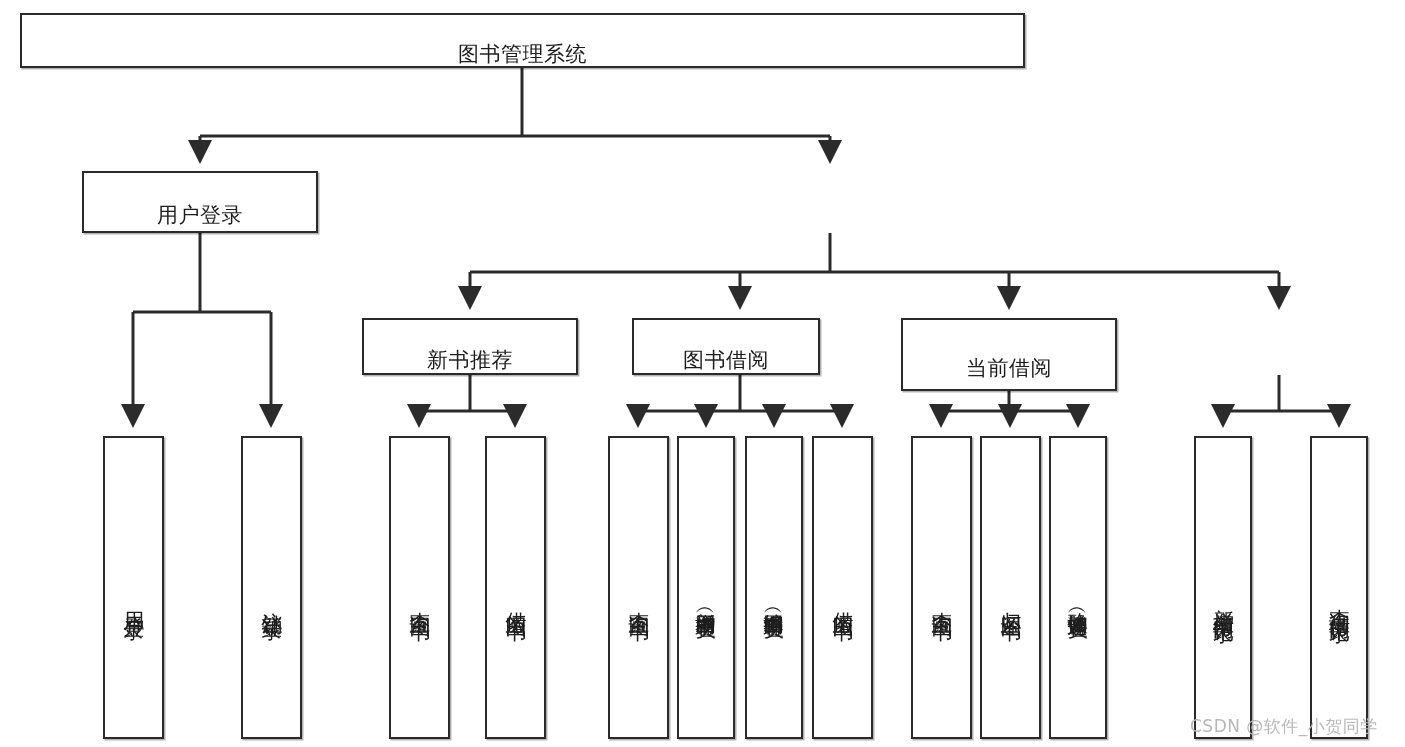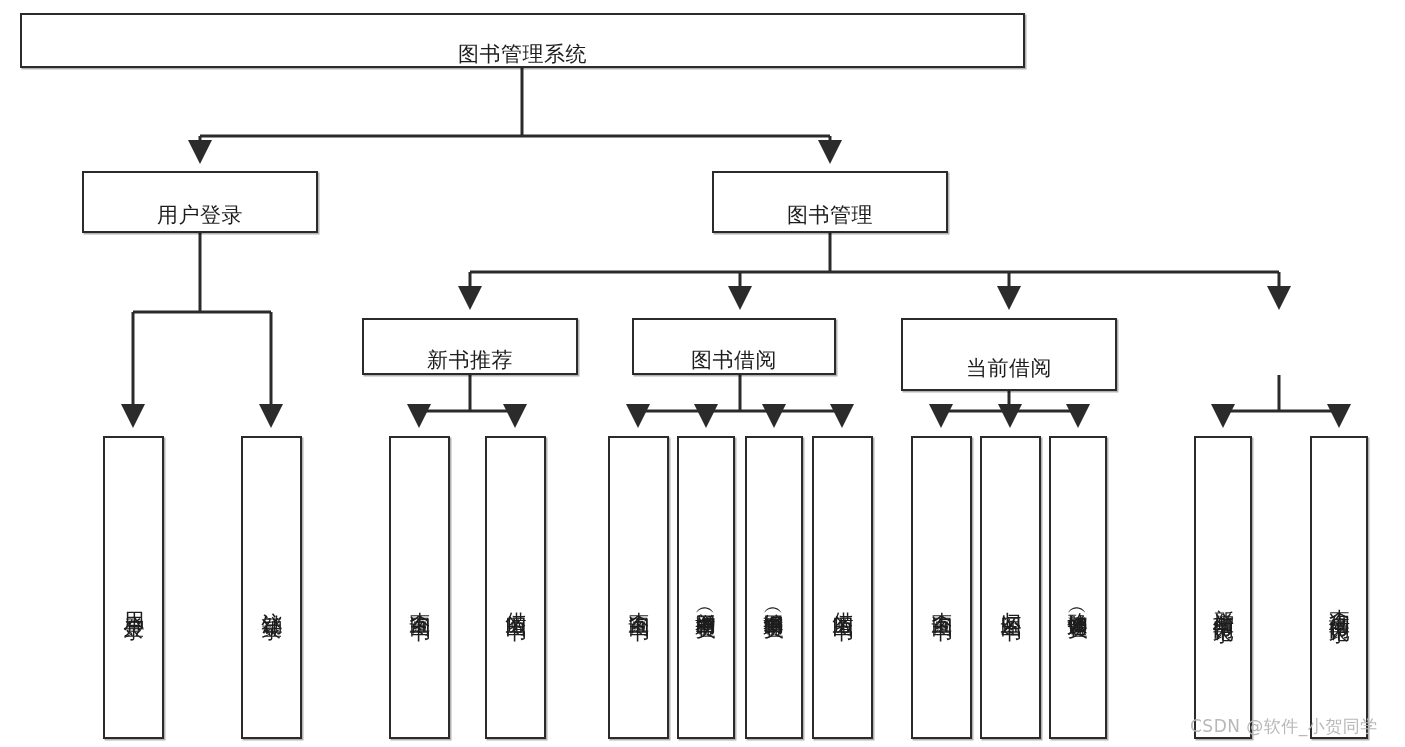--- a/index.html
+++ b/index.html
@@ -128,28 +128,25 @@
     </g>
   </svg>
 
   <div class="node horiz" style="left:20px; top:13px; width:1005px; height:55px;">
     <span class="label">图书管理系统</span>
   </div>
 
   <div class="node horiz" style="left:82px; top:171px; width:236px; height:62px;">
     <span class="label">用户登录</span>
   </div>
-  <div class="node horiz" style="left:712px; top:171px; width:236px; height:62px;">
-    <span class="label">图书管理</span>
-  </div>
 
   <div class="node horiz" style="left:362px; top:318px; width:216px; height:57px;">
     <span class="label">新书推荐</span>
   </div>
-  <div class="node horiz" style="left:632px; top:318px; width:204px; height:57px;">
+  <div class="node horiz" style="left:632px; top:318px; width:188px; height:57px;">
     <span class="label">图书借阅</span>
   </div>
   <div class="node horiz" style="left:901px; top:318px; width:216px; height:73px;">
     <span class="label">当前借阅</span>
   </div>
 
   <div class="node vert" style="left:103px; top:436px; width:61px; height:303px;">
     <span class="label">用户登录</span>
   </div>
   <div class="node vert" style="left:241px; top:436px; width:61px; height:303px;">

